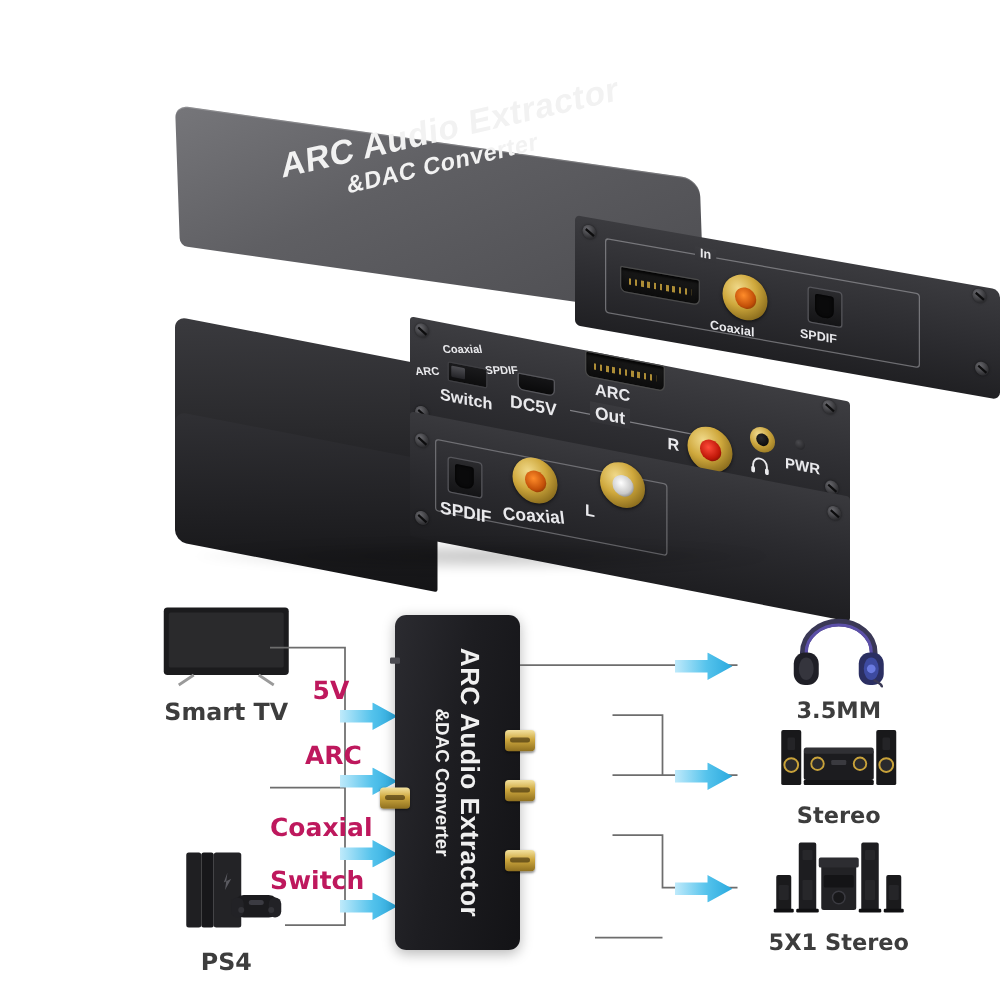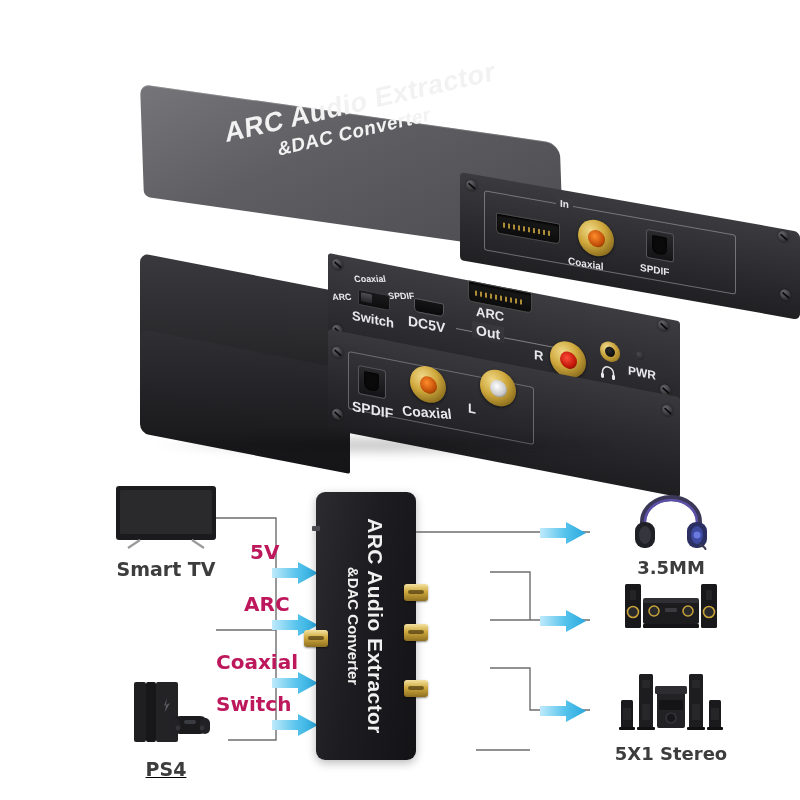--- a/index.html
+++ b/index.html
@@ -146,21 +146,21 @@
   }
   .shadow{
     position:absolute;left:150px;top:432px;width:470px;height:26px;
     background:radial-gradient(ellipse at 50% 50%,rgba(0,0,0,.22),rgba(0,0,0,0) 70%);
     filter:blur(3px);
   }
 
   
   .diagram{position:absolute;left:0;top:470px;width:800px;height:330px;}
 
-  .dev-col{position:absolute;left:96px;top:0;width:140px;height:330px;}
+  .dev-col{position:absolute;left:111px;top:0;width:140px;height:330px;}
   .dev{position:absolute;width:140px;text-align:center;}
   .dev .cap{
     display:block;margin-top:4px;color:#3d3d3d;font-size:19px;font-weight:600;
     font-family:"DejaVu Sans",sans-serif;
   }
   .out-col{position:absolute;left:596px;top:0;width:150px;height:330px;}
   .out{position:absolute;width:150px;text-align:center;}
   .out .cap{
     display:block;margin-top:3px;color:#3d3d3d;font-size:18px;font-weight:600;
     font-family:"DejaVu Sans",sans-serif;
@@ -306,21 +306,21 @@
       <div class="dev" style="top:14px;">
         <svg width="112" height="66" viewBox="0 0 112 66">
           <rect x="6" y="2" width="100" height="54" rx="3" fill="#1b1b1d"></rect>
           <rect x="10" y="6" width="92" height="44" rx="1.5" fill="#2a2a2c"></rect>
           <path d="M30 56 L18 64 M82 56 L94 64" stroke="#9a9a9a" stroke-width="2.2" fill="none"></path>
         </svg>
         <span class="cap">Smart TV</span>
       </div>
 
 
-      <div class="dev" style="top:206px;text-decoration:underline;">
+      <div class="dev" style="top:206px;">
         <svg width="112" height="74" viewBox="0 0 112 74">
           <rect x="24" y="6" width="12" height="60" rx="2" fill="#1f1f22"></rect>
           <rect x="36" y="6" width="10" height="60" rx="2" fill="#17171a"></rect>
           <rect x="46" y="6" width="22" height="60" rx="2" fill="#232326"></rect>
           <path d="M54 30 l3 -8 l-1 7 l4 -2 l-5 9 l1 -7 z" fill="#5a5a60"></path>
           <rect x="62" y="40" width="36" height="18" rx="8" fill="#1b1b1e"></rect>
           <rect x="60" y="42" width="10" height="16" rx="5" fill="#222226"></rect>
           <rect x="90" y="42" width="10" height="16" rx="5" fill="#222226"></rect>
           <rect x="74" y="44" width="12" height="4" rx="2" fill="#3b3b42"></rect>
           <circle cx="68" cy="52" r="2.4" fill="#333338"></circle>
@@ -414,20 +414,21 @@
           <circle cx="88" cy="30" r="5.5" fill="#2a2a2c" stroke="#c8a23a" stroke-width="1.6"></circle>
           <rect x="9" y="8" width="6" height="10" rx="1" fill="#242427"></rect>
           <rect x="85" y="8" width="6" height="10" rx="1" fill="#242427"></rect>
           <rect x="22" y="18" width="56" height="24" rx="2" fill="#1c1c1f"></rect>
           <rect x="22" y="16" width="56" height="5" rx="2" fill="#303034"></rect>
           <circle cx="33" cy="29" r="5" fill="#2a2a2c" stroke="#c8a23a" stroke-width="1.5"></circle>
           <circle cx="67" cy="29" r="5" fill="#2a2a2c" stroke="#c8a23a" stroke-width="1.5"></circle>
           <rect x="44" y="26" width="12" height="4" rx="1" fill="#3a3a3f"></rect>
           <rect x="22" y="42" width="56" height="4" rx="1" fill="#141416"></rect>
         </svg>
+        <span class="cap">Stereo</span>
       </div>
 
       <div class="out" style="top:200px;">
         <svg width="108" height="66" viewBox="0 0 108 66">
           <rect x="4" y="30" width="12" height="28" rx="1.5" fill="#1a1a1c"></rect>
           <rect x="92" y="30" width="12" height="28" rx="1.5" fill="#1a1a1c"></rect>
           <rect x="22" y="4" width="14" height="54" rx="1.5" fill="#1d1d20"></rect>
           <rect x="72" y="4" width="14" height="54" rx="1.5" fill="#1d1d20"></rect>
           <rect x="40" y="18" width="28" height="40" rx="2" fill="#222225"></rect>
           <rect x="38" y="16" width="32" height="8" rx="1.5" fill="#2d2d31"></rect>

